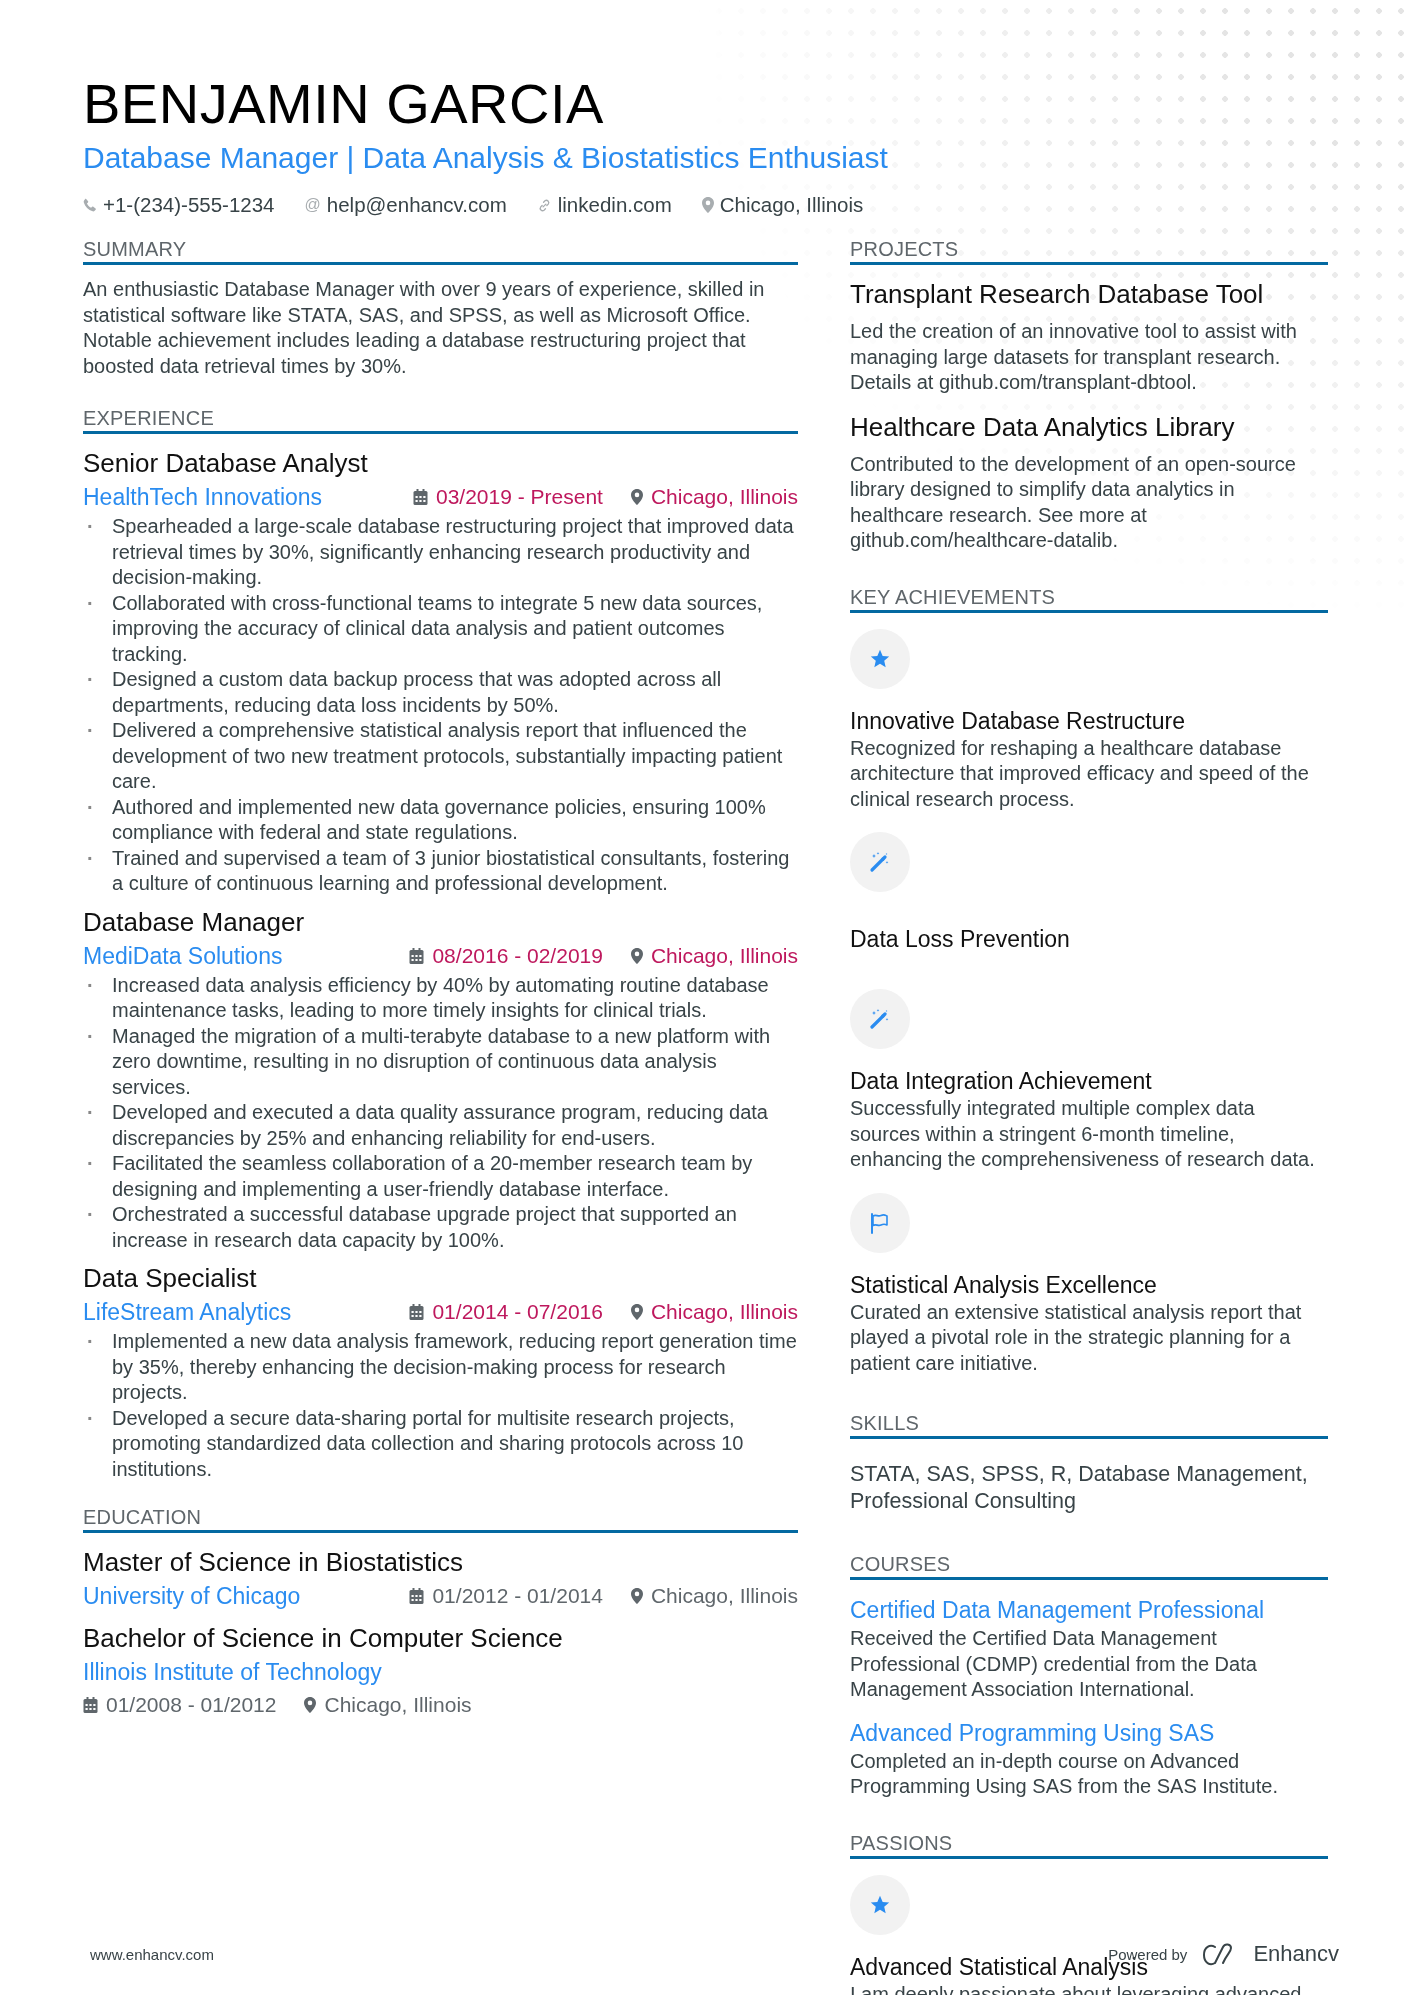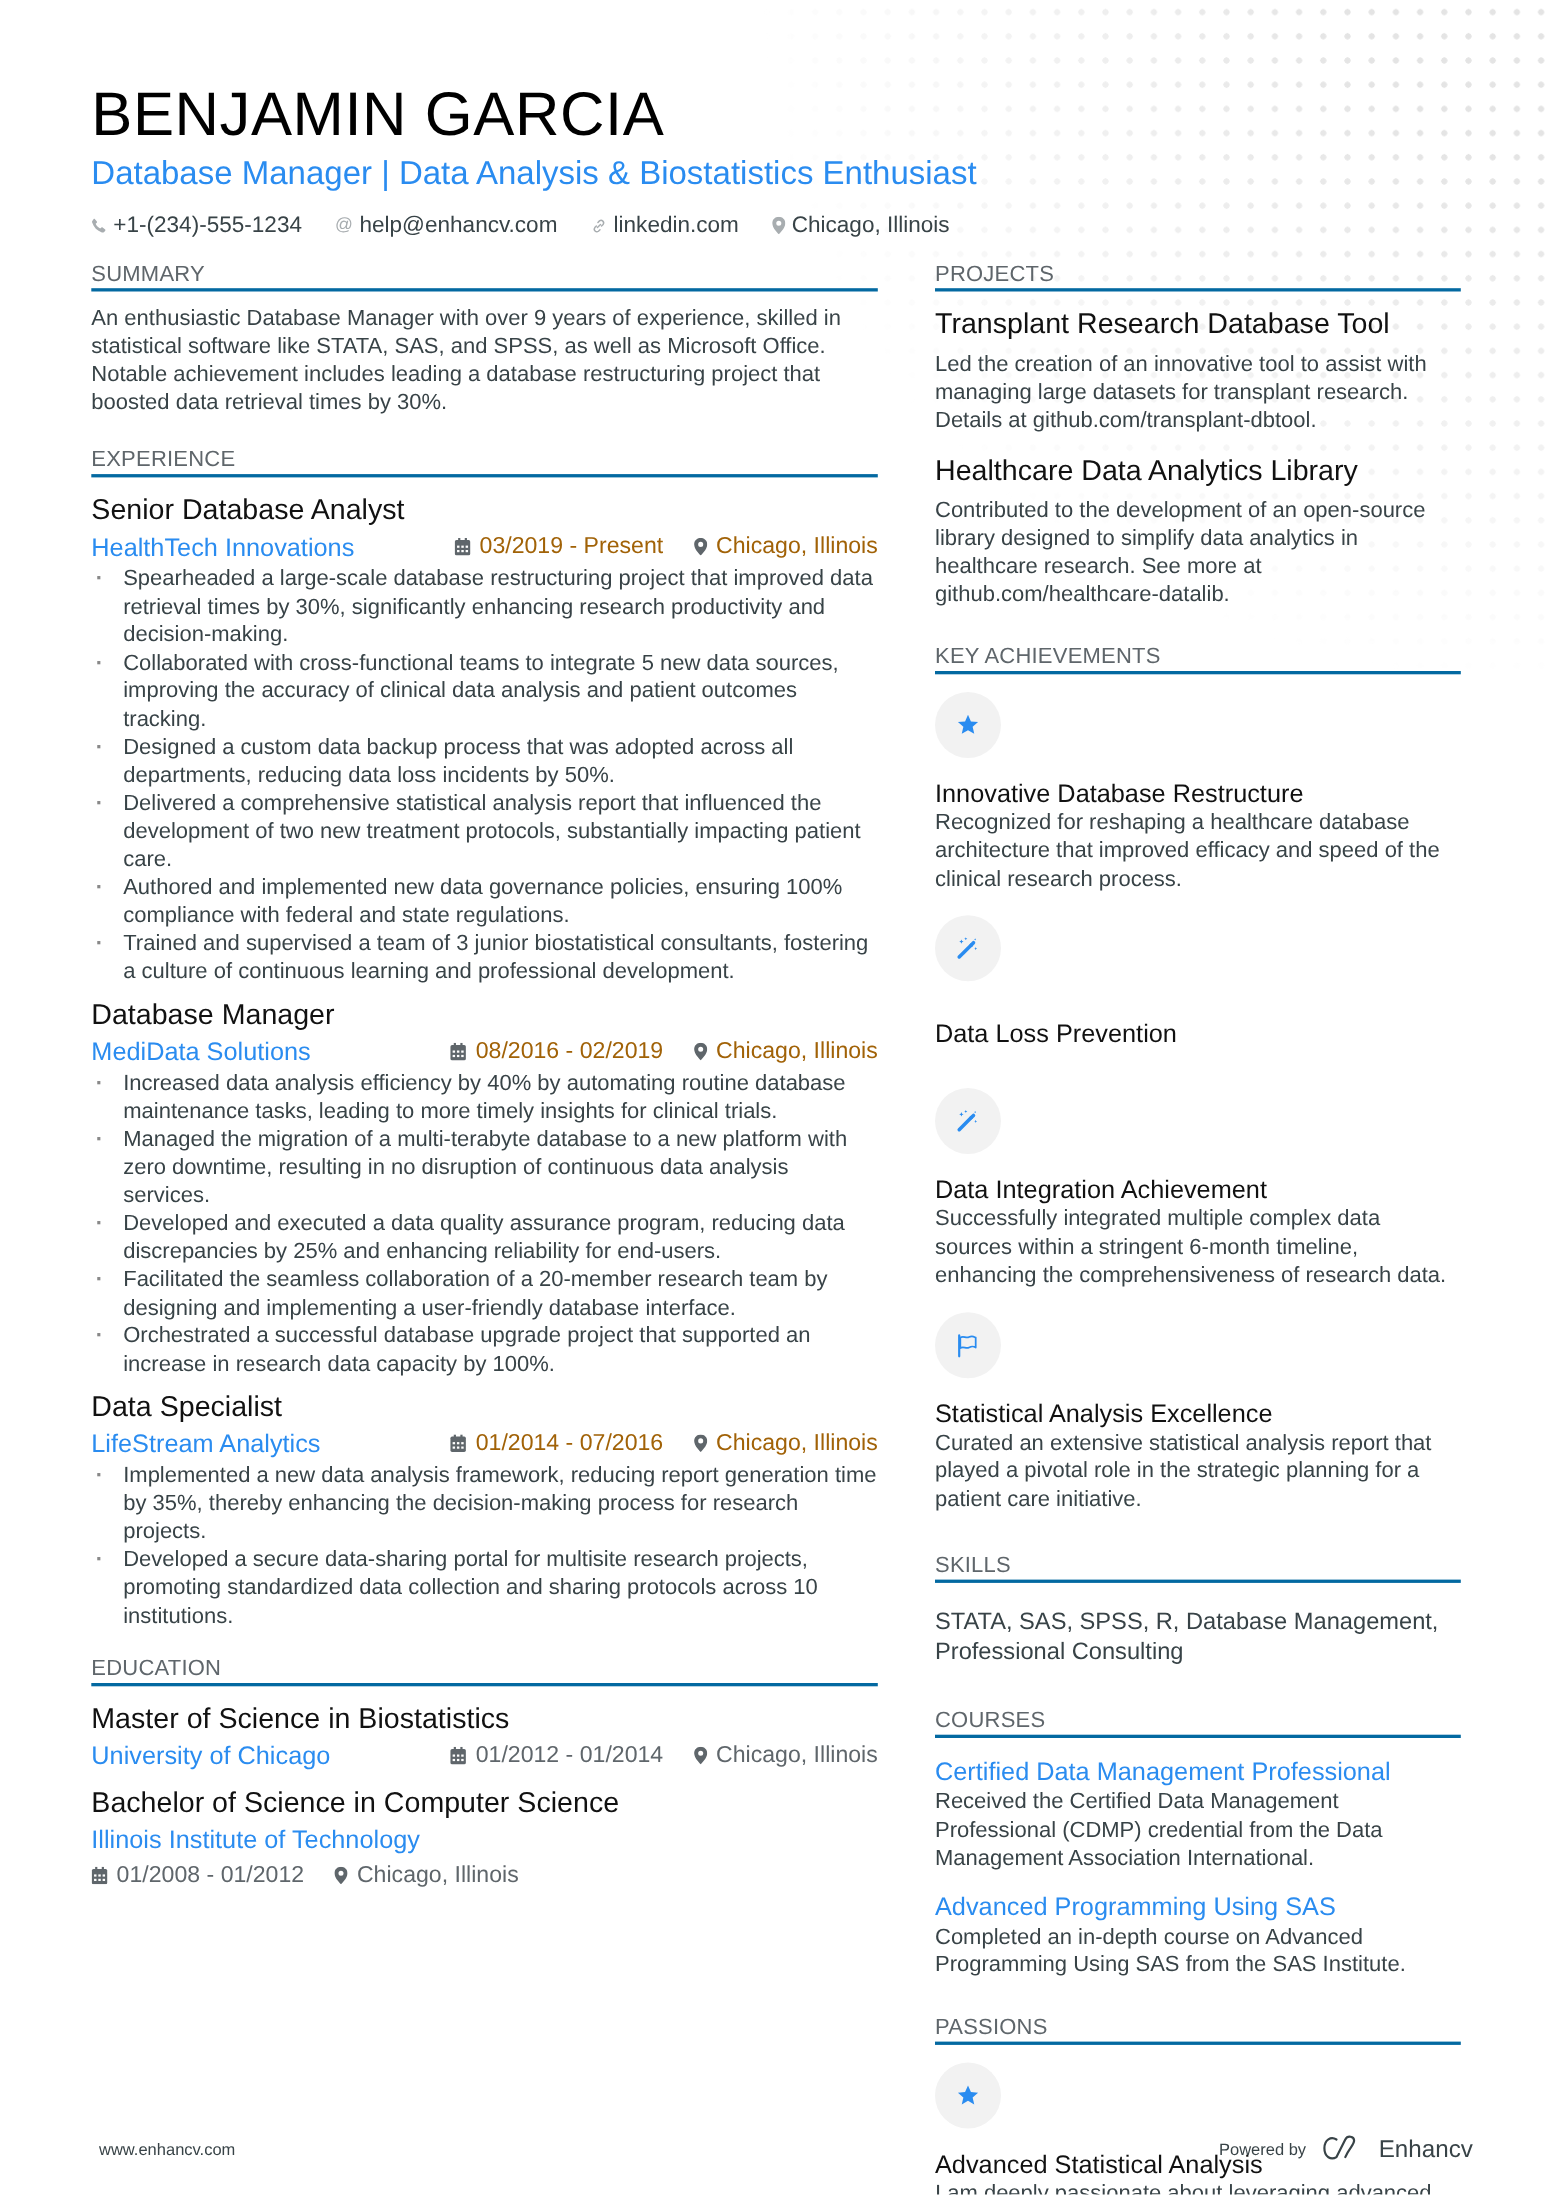--- a/index.html
+++ b/index.html
@@ -21,21 +21,21 @@
   .contact { display: flex; align-items: center; gap: 6px; }
   .contact .ic { color: #a8adb0; font-size: 16px; display: inline-flex; align-items: center; }
   .col-left { position: absolute; left: 83px; top: 236px; width: 715px; }
   .col-right { position: absolute; left: 850px; top: 236px; width: 478px; }
   .sec-head { font-size: 20px; color: #5f666b; letter-spacing: 0.2px; line-height: 26px; border-bottom: 3px solid #0369a1; padding-bottom: 0; margin-bottom: 12px; }
   .text { font-size: 20px; line-height: 25.5px; color: #384347; }
   .sec { margin-bottom: 26px; }
   .job-title { font-size: 26px; color: #111; line-height: 34px; }
   .job-meta { display: flex; align-items: center; justify-content: space-between; line-height: 30px; margin-top: 2px; }
   .company { font-size: 23px; color: #2a8cf0; }
-  .meta-right { display: flex; gap: 28px; font-size: 21px; color: #a16207; align-items: center; }
+  .meta-right { display: flex; gap: 28px; font-size: 21px; color: #be185d; align-items: center; }
   .meta-item { display: flex; align-items: center; gap: 8px; }
   .meta-item .ic { color: #5f666b; display: inline-flex; }
   .bullets { list-style: none; margin-top: 2px; }
   .bullets li { position: relative; padding-left: 29px; font-size: 20px; line-height: 25.5px; color: #384347; }
   .bullets li::before { content: "·"; position: absolute; left: 4px; top: 0; color: #888; font-weight: bold; }
   .job { margin-bottom: 8px; }
   .edu { margin-bottom: 10px; }
   .edu-meta-below { display: flex; gap: 28px; font-size: 21px; color: #5f666b; margin-top: 4px; line-height: 28px; }
   .proj-title { font-size: 26px; color: #111; line-height: 34px; margin-bottom: 8px; }
   .proj { margin-bottom: 14px; }
@@ -43,21 +43,21 @@
   .ach-icon { flex: 0 0 60px; width: 60px; height: 60px; border-radius: 50%; background: #f2f2f2; display: flex; align-items: center; justify-content: center; }
   .ach-body { flex: 1; }
   .ach-title { font-size: 23px; color: #111; line-height: 30px; }
   .ach-title.single { line-height: 60px; }
   .ach-desc { font-size: 20px; line-height: 25.5px; color: #384347; }
   .course { margin-bottom: 14px; }
   .course-title { font-size: 23px; color: #2a8cf0; line-height: 32px; }
   .skills { font-size: 21.5px; line-height: 27px; color: #384347; margin-top: 22px; margin-bottom: 36px; }
   .footer { position: absolute; top: 1905px; left: 90px; right: 71px; display: flex; justify-content: space-between; align-items: center; font-size: 15px; color: #384347; margin-top: 36px; }
   .powered { display: flex; align-items: center; gap: 14px; }
-  .brand { display: flex; align-items: flex-start; gap: 8px; font-size: 22px; color: #384347; }
+  .brand { display: flex; align-items: flex-end; gap: 8px; font-size: 22px; color: #384347; }
 </style>
 </head>
 <body>
 
 <div class="dots"></div>
 
 <div class="page">
 
   <div class="header">
     <div class="name">BENJAMIN GARCIA</div>

